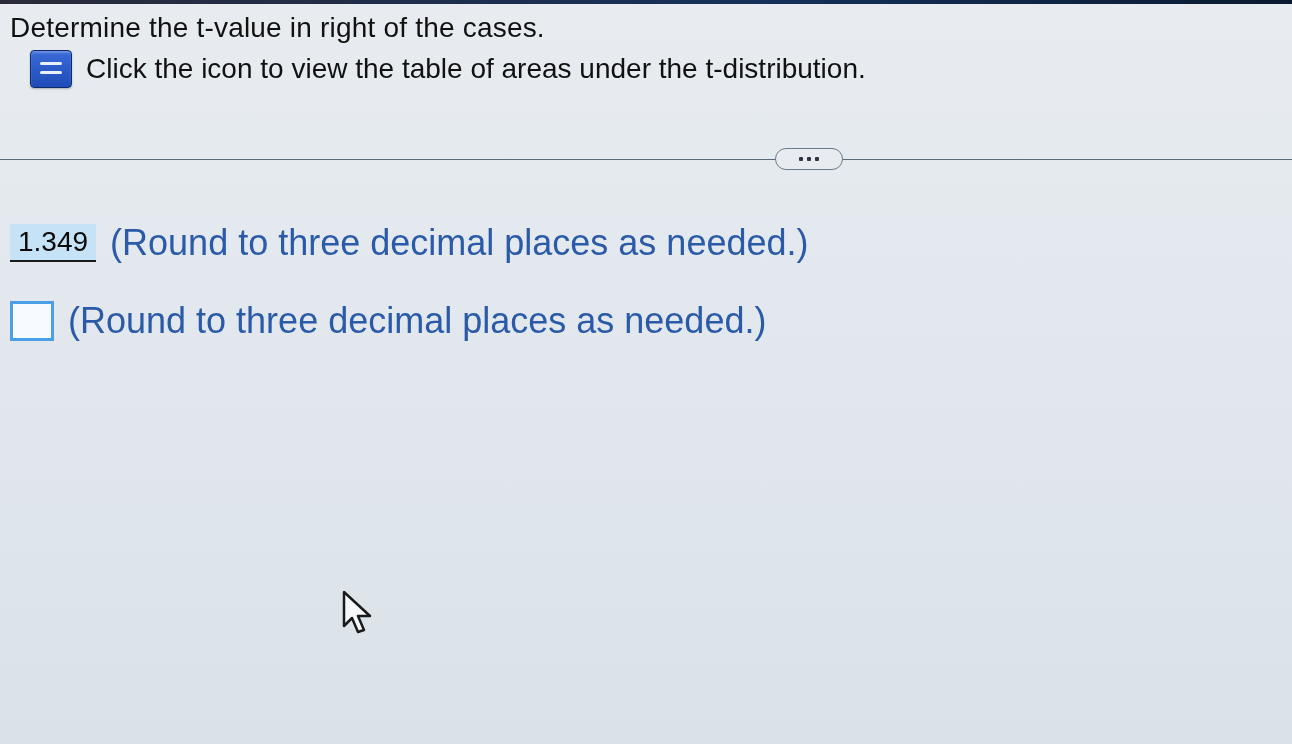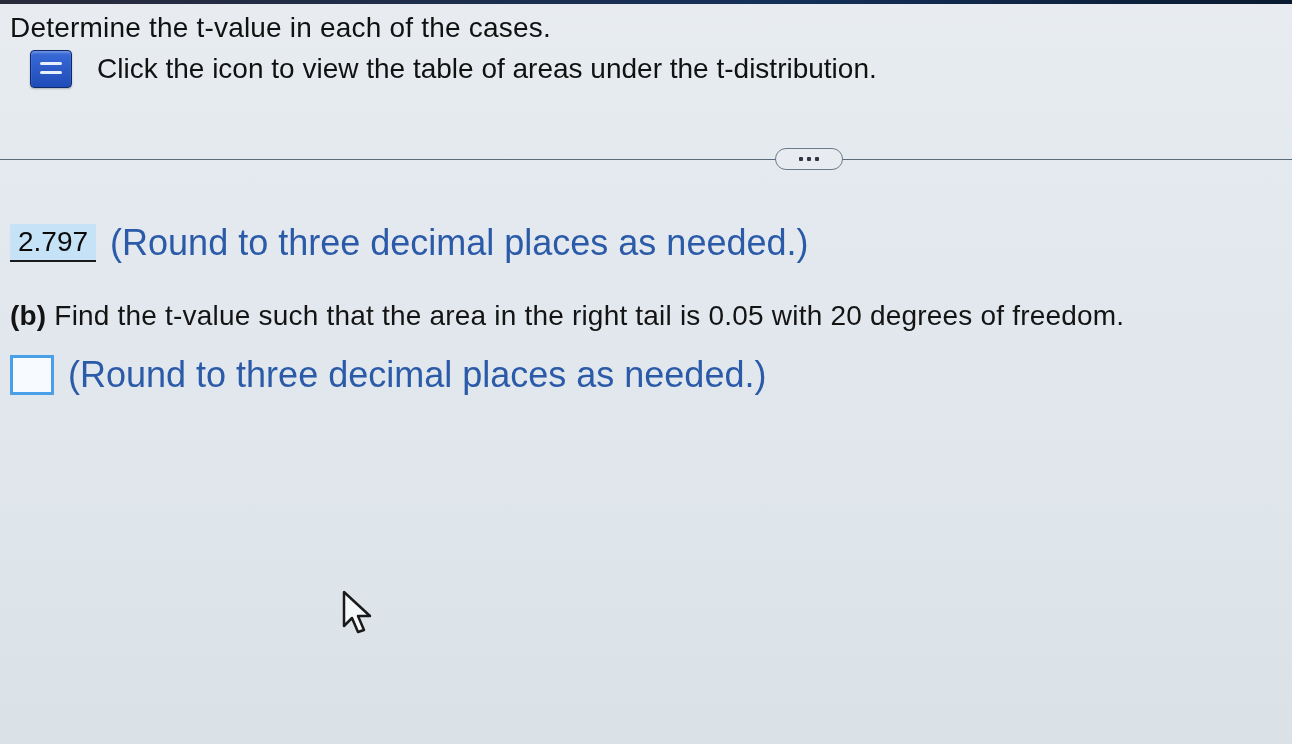--- a/index.html
+++ b/index.html
@@ -48,21 +48,20 @@
     left: 9px; right: 9px;
     height: 3px;
     background: #e8f0ff;
     border-radius: 2px;
   }
   .book-icon::before { top: 11px; }
   .book-icon::after  { top: 20px; }
   .icon-text {
     font-size: 28px;
     color: #111;
-    margin-left: 11px;
   }
   .divider-wrap {
     position: relative;
     margin: 0 -10px 52px -10px;
     height: 22px;
   }
   .divider-line {
     border: none;
     border-top: 1px solid #5a6a7a;
     position: absolute;
@@ -124,47 +123,44 @@
     position: absolute;
     left: 340px;
     top: 590px;
   }
 </style>
 </head>
 <body>
 
 <div class="top-bar"></div>
 
-<div class="header-line">Determine the t-value in each of the cases.</div>
+<div class="header-line">Determine the t-value in right of the cases.</div>
 
 <div class="icon-row">
   <div class="book-icon"></div>
   <div class="icon-text">Click the icon to view the table of areas under the t-distribution.</div>
 </div>
 
 <div class="divider-wrap">
   <hr class="divider-line">
   <div class="divider-pill">
     <span></span>
       <span></span>
       <span></span>
   </div>
 </div>
 
 <div class="question-block">
   <div class="answer-row">
-    <span class="answer-filled">2.797</span>
+    <span class="answer-filled">1.349</span>
     <span class="hint">(Round to three decimal places as needed.)</span>
   </div>
 </div>
 
 <div class="question-block">
-  <div class="q-text">
-    <b>(b)</b><span> Find the t-value such that the area in the right tail is 0.05 with 20 degrees of freedom.</span>
-  </div>
   <div class="answer-row">
     <input class="answer-input" value="" style="">
     <span class="hint">(Round to three decimal places as needed.)</span>
   </div>
 </div>
 
 <svg class="cursor-svg" width="42" height="50" viewBox="0 0 42 50">
   <path d="M4 2 L4 36 L12 28 L18 42 L24 40 L18 26 L30 26 Z" fill="#f5f9fc" stroke="#1a1a1a" stroke-width="2.5" stroke-linejoin="round"></path>
 </svg>
 

